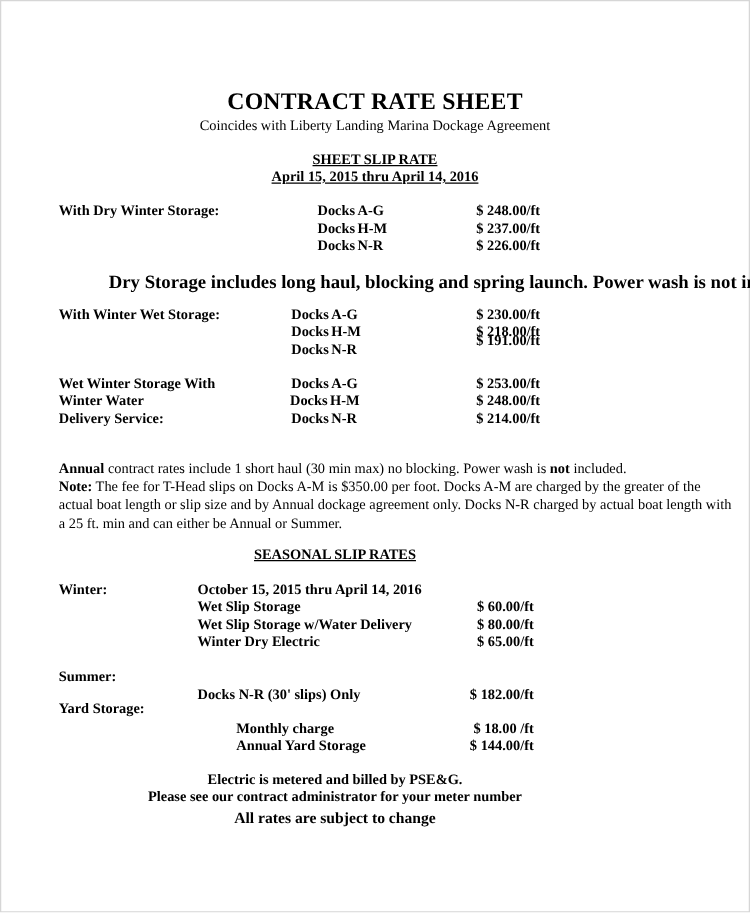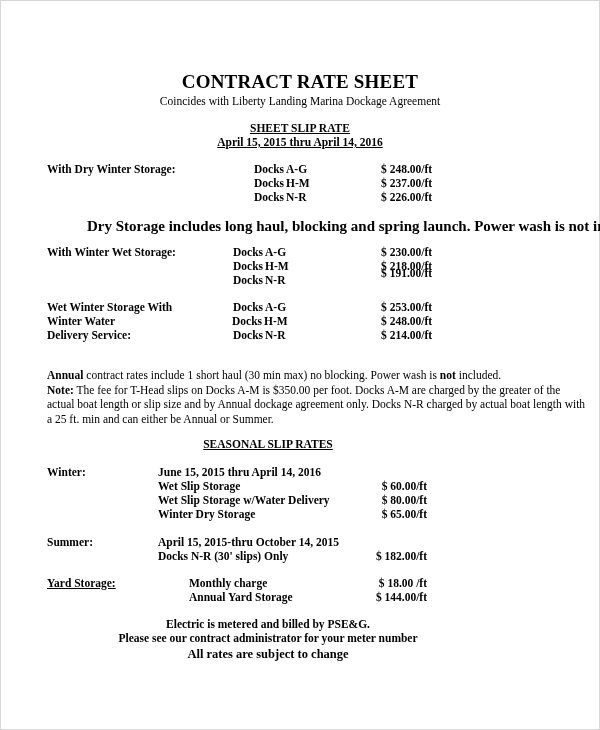--- a/index.html
+++ b/index.html
@@ -67,34 +67,33 @@
   <div class="abs price" style="top:328px;font-family:Liberation Serif, serif;">$ 214.00/ft</div>
 
   <div class="abs para" style="top:367px;">
     <div><b>Annual</b><span> contract rates include 1 short haul (30 min max) no blocking. Power wash is </span><b>not</b><span> included.</span></div>
     <div><b>Note:</b><span> The fee for T-Head slips on Docks A-M  is $350.00 per foot. Docks A-M are charged by the greater of the actual boat length or slip size and by Annual dockage agreement only.  Docks N-R charged by actual boat length with a 25 ft. min and can either be Annual or Summer.</span></div>
   </div>
 
   <div class="abs center sec-head" style="top:437px; left:-32px;">SEASONAL SLIP RATES</div>
 
   <div class="abs label" style="top:465px;">Winter:</div>
-  <div class="abs season-item" style="top:465px;">June 15, 2015 thru April 14, 2016</div>
+  <div class="abs season-item" style="top:465px;">October 15, 2015 thru April 14, 2016</div>
   <div class="abs season-item" style="top:479px;">Wet Slip Storage</div>
   <div class="abs season-item" style="top:493px;">Wet Slip Storage w/Water Delivery</div>
-  <div class="abs season-item" style="top:507px;">Winter Dry Storage</div>
+  <div class="abs season-item" style="top:507px;">Winter Dry Electric</div>
   <div class="abs season-price" style="top:479px;">$ 60.00/ft</div>
   <div class="abs season-price" style="top:493px;">$ 80.00/ft</div>
   <div class="abs season-price" style="top:507px;">$ 65.00/ft</div>
 
   <div class="abs label" style="top:535px;">Summer:</div>
-  <div class="abs season-item" style="top:535px;">April 15, 2015-thru October 14, 2015</div>
   <div class="abs season-item" style="top:549px;">Docks N-R (30' slips) Only</div>
   <div class="abs season-price" style="top:549px;">$ 182.00/ft</div>
 
-  <div class="abs label" style="top:576px;text-decoration:underline;">Yard Storage:</div>
+  <div class="abs label" style="top:560px;">Yard Storage:</div>
   <div class="abs season-item" style="top:576px; left:188px;">Monthly charge</div>
   <div class="abs season-item" style="top:590px; left:188px;">Annual Yard Storage</div>
   <div class="abs season-price" style="top:576px;">$ 18.00 /ft</div>
   <div class="abs season-price" style="top:590px;">$ 144.00/ft</div>
 
   <div class="abs center footer" style="top:617px; left:-32px;">Electric is metered and billed by PSE&amp;G.</div>
   <div class="abs center footer" style="top:631px; left:-32px;">Please see our contract administrator for your meter number</div>
   <div class="abs center footer" style="top:646px; left:-32px; font-size:12.5px;">All rates are subject to change</div>
 
 </div>

